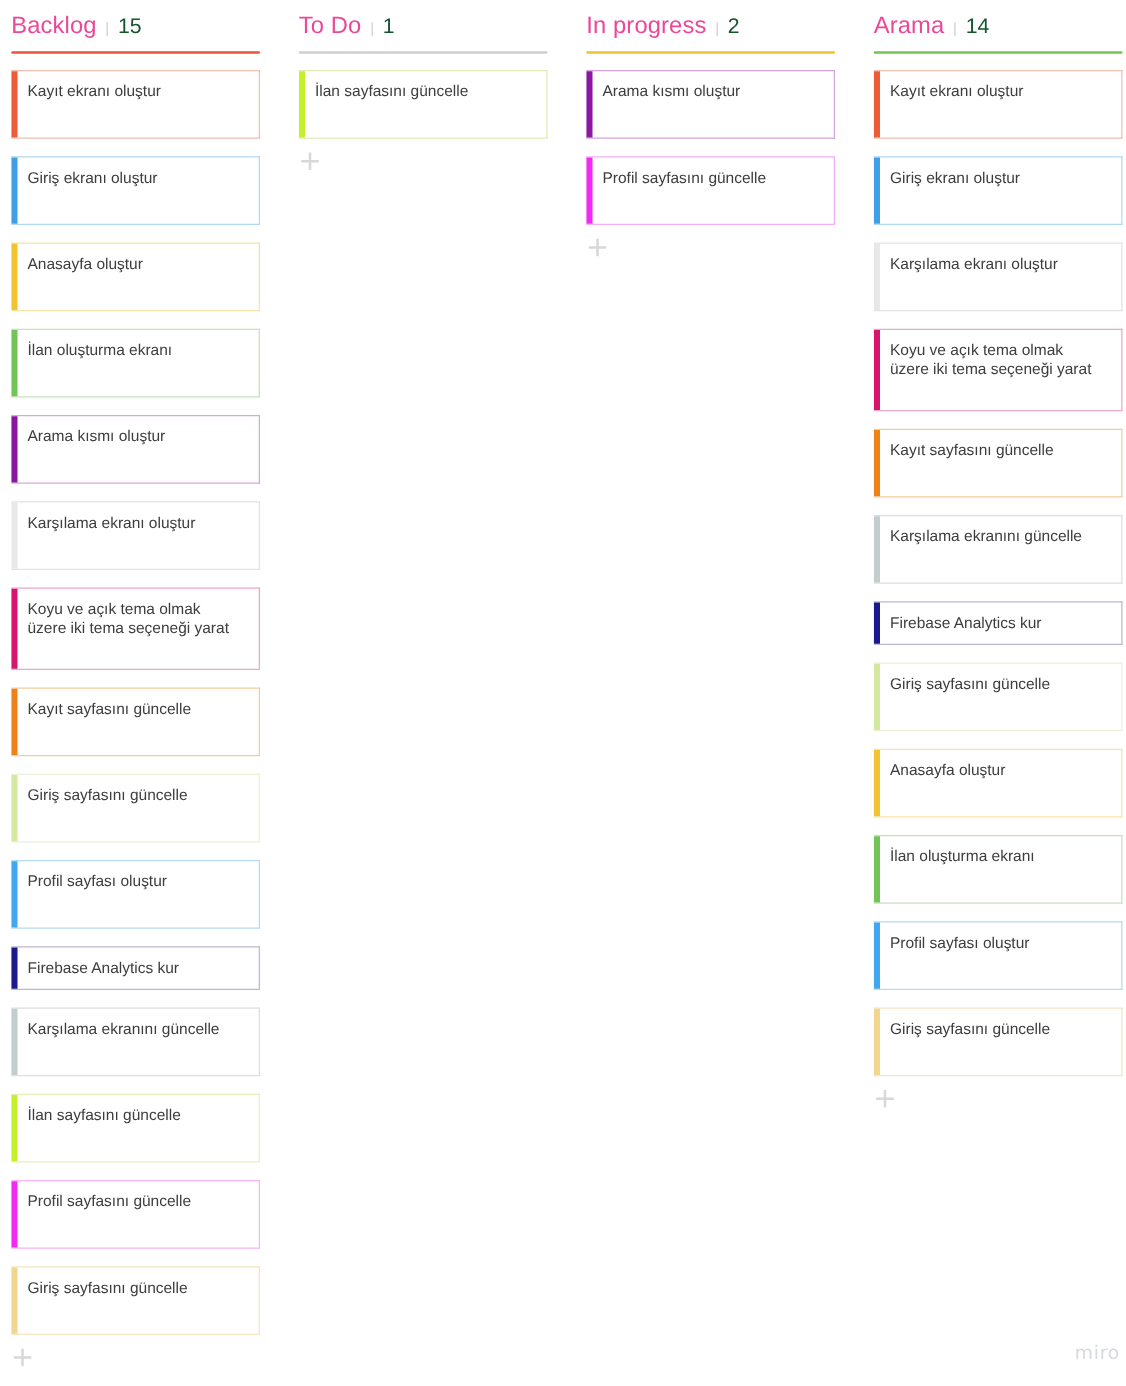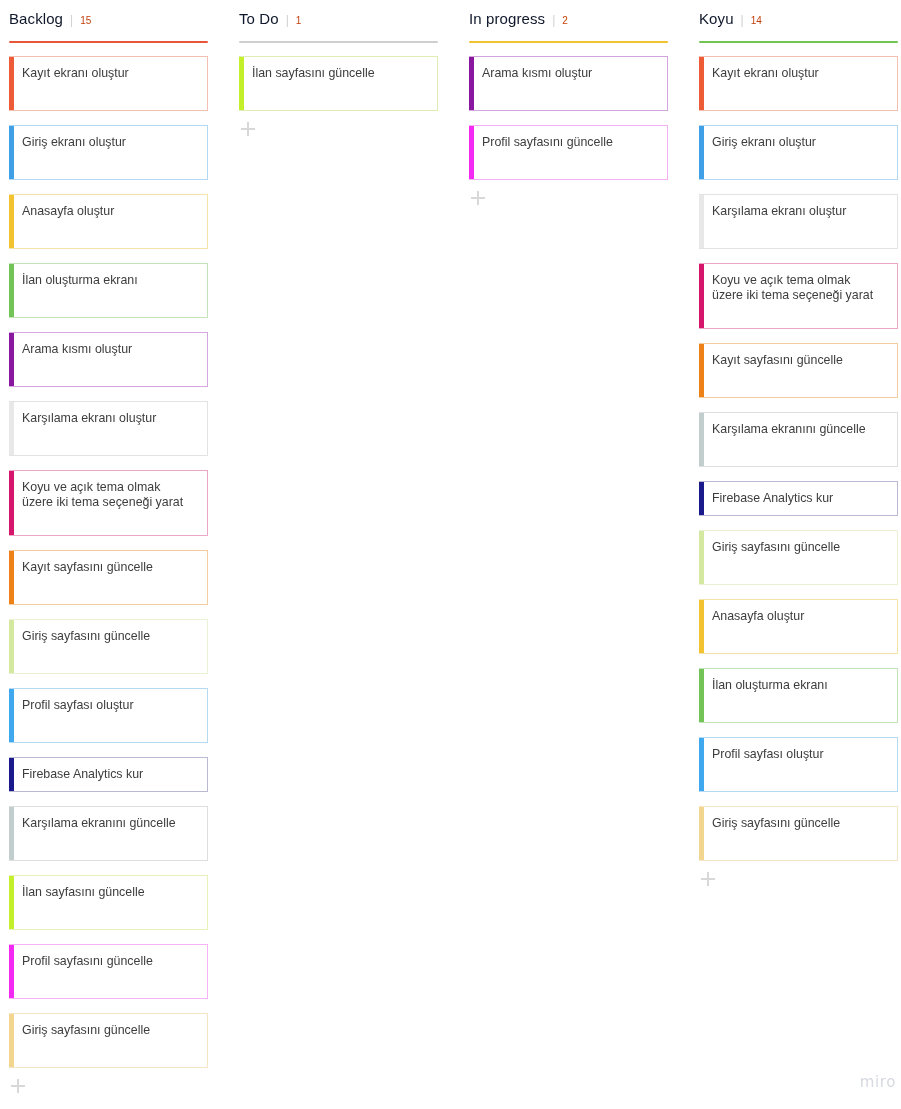--- a/index.html
+++ b/index.html
@@ -29,33 +29,33 @@
   }
 
   .col-header {
     display: flex;
     align-items: baseline;
     gap: 7px;
     padding: 0 0 0 9px;
     height: 20px;
   }
   .col-title {
-    font-size: 15px;
-    color: #0f172a;
+    font-size: 19px;
+    color: #ec4899;
     letter-spacing: 0.1px;
     white-space: nowrap;
   }
   .col-sep {
     color: #d0d0d0;
     font-size: 12px;
     line-height: 1;
   }
   .col-count {
-    font-size: 10px;
-    color: #c2410c;
+    font-size: 17px;
+    color: #14532d;
   }
 
   .col-divider {
     height: 2px;
     margin: 11px 0 13px 9px;
     border-radius: 1px;
   }
 
   .cards {
     display: flex;
@@ -222,21 +222,21 @@
         </div>
         <div class="card" style="width: 199px; border-color: rgb(244, 176, 244);">
           <span class="bar" style="background: rgb(244, 42, 244);"></span>
           <span class="ctext">Profil sayfasını güncelle</span>
         </div>
       </div>
       <div class="add-btn"></div>
     </div>
     <div class="column" style="width: 211px;">
       <div class="col-header">
-        <span class="col-title">Koyu</span>
+        <span class="col-title">Arama</span>
         <span class="col-sep">|</span>
         <span class="col-count">14</span>
       </div>
       <div class="col-divider" style="width: 199px; background: rgb(114, 196, 87);"></div>
       <div class="cards">
         <div class="card" style="width: 199px; border-color: rgb(242, 191, 176);">
           <span class="bar" style="background: rgb(238, 91, 55);"></span>
           <span class="ctext">Kayıt ekranı oluştur</span>
         </div>
         <div class="card" style="width: 199px; border-color: rgb(179, 216, 242);">

